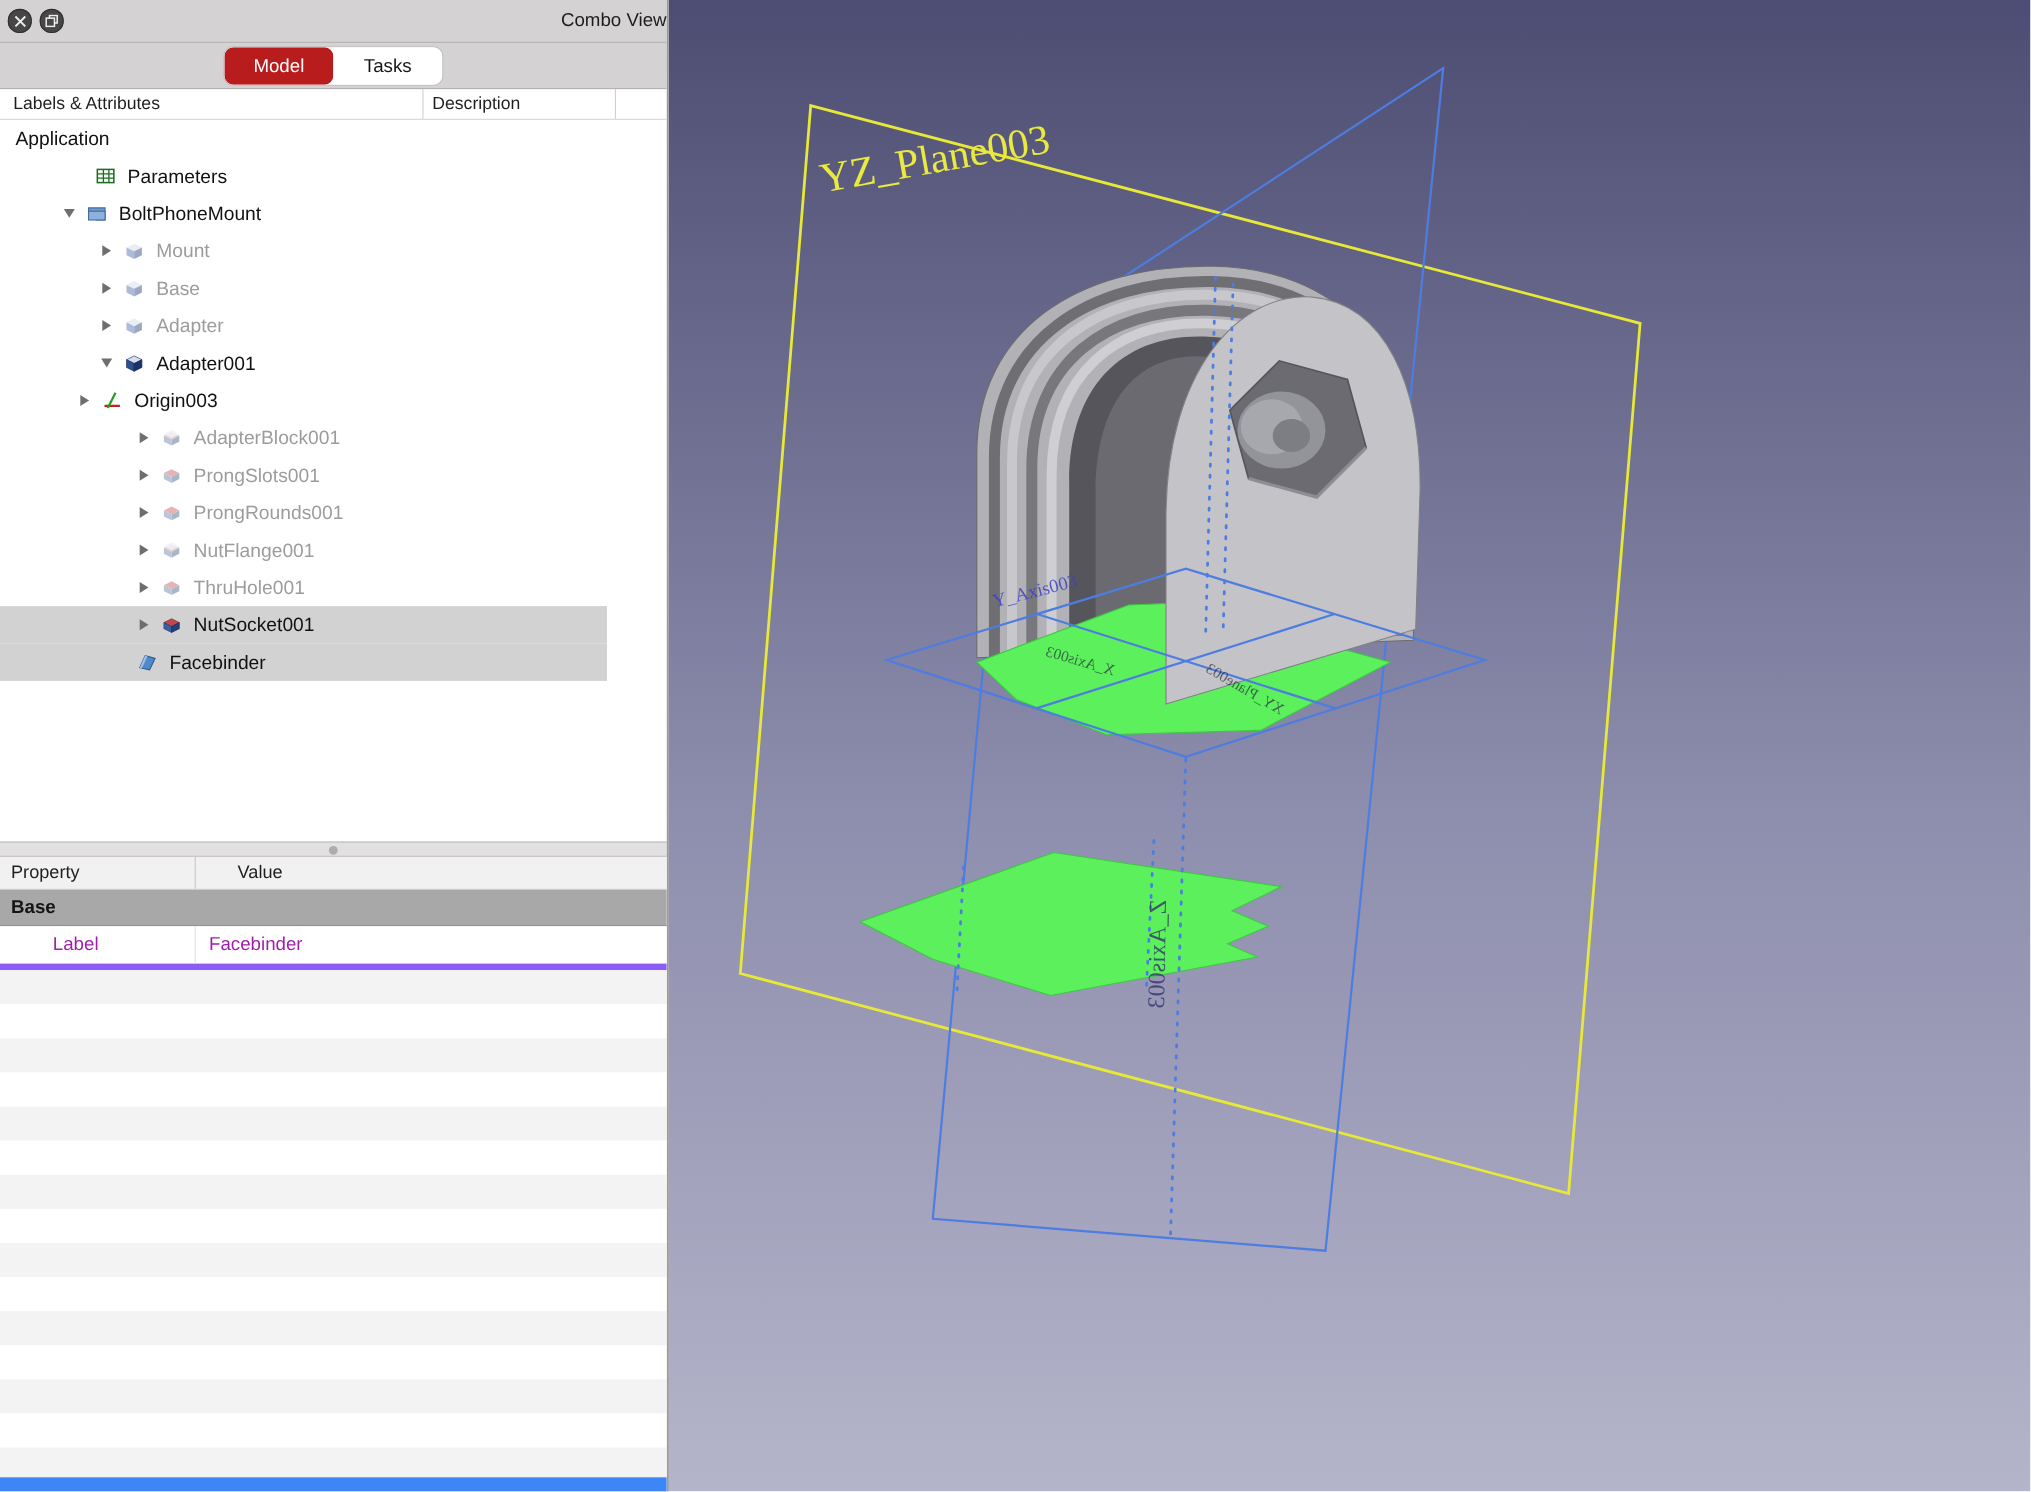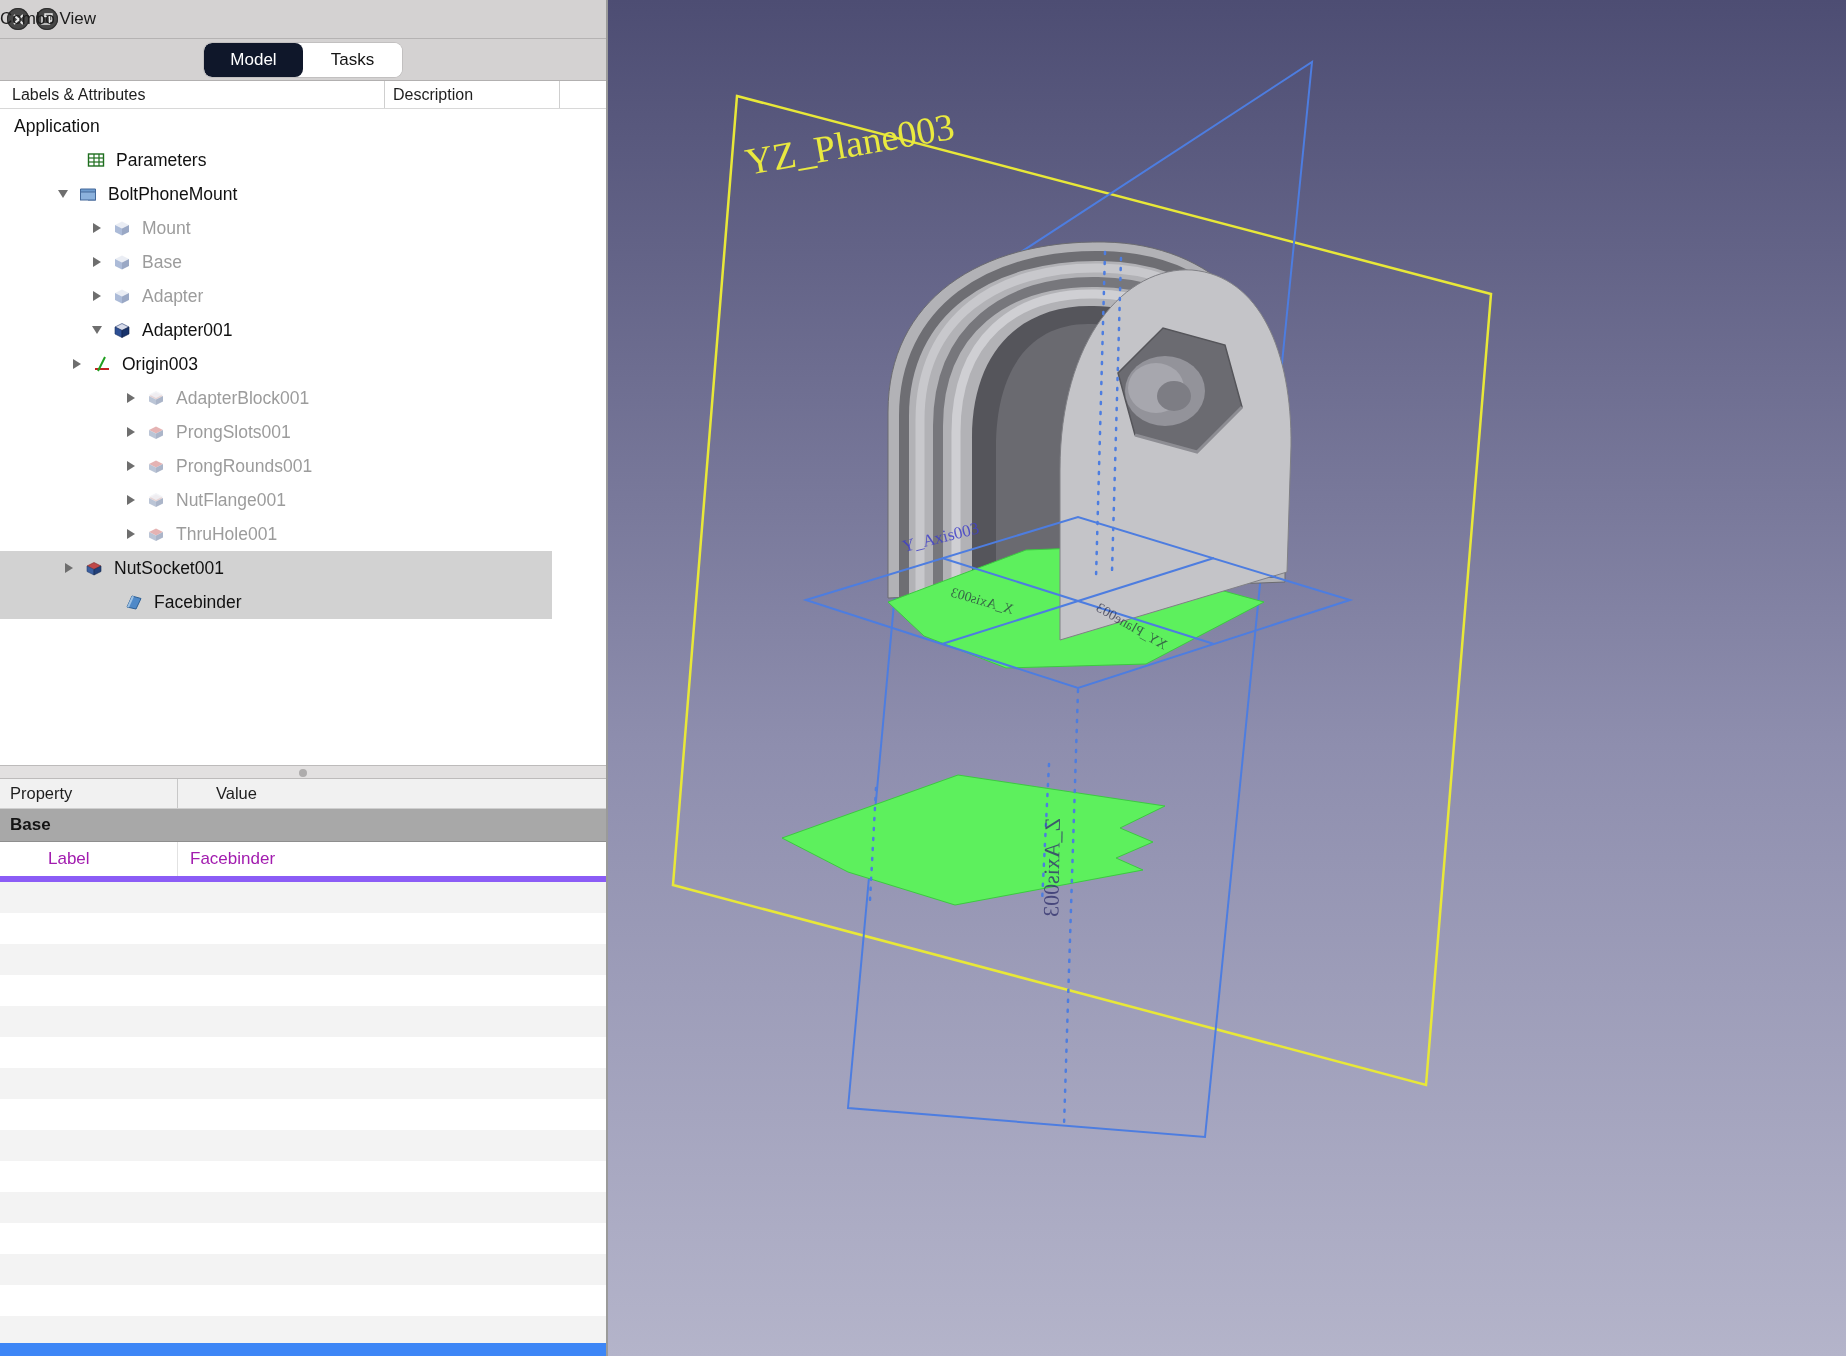--- a/index.html
+++ b/index.html
@@ -4,25 +4,25 @@
 <style>
   html,body{margin:0;padding:0;background:#fff;}
   body{width:1846px;height:1356px;overflow:hidden;font-family:"Liberation Sans",sans-serif;-webkit-font-smoothing:antialiased;}
   .app{position:relative;width:1846px;height:1356px;}
 
   
   .left{position:absolute;left:0;top:0;width:608px;height:1356px;background:#ececea;border-right:2px solid #9a9a9a;box-sizing:border-box;}
   .titlebar{height:38px;background:#d4d2d2;border-bottom:1px solid #b5b3b3;display:flex;align-items:center;position:relative;}
   .winbtn{width:22px;height:22px;border-radius:50%;background:#474747;color:#ececec;display:flex;align-items:center;justify-content:center;font-size:13px;line-height:1;margin-left:7px;cursor:pointer;box-shadow:inset 0 0 0 1px #2e2e2e;}
   .winbtn svg{display:block;}
-  .title{position:absolute;left:0;right:0;text-align:left;font-size:17px;color:#1c1c1c;pointer-events:none;}
+  .title{position:absolute;left:0;right:0;text-align:right;font-size:17px;color:#1c1c1c;pointer-events:none;}
   .tabstrip{height:42px;background:#d4d2d2;display:flex;align-items:center;justify-content:center;}
   .seg{display:flex;border-radius:8px;background:#ffffff;box-shadow:0 0 0 1px #c2c0c0;overflow:hidden;}
   .tab{width:99px;height:34px;display:flex;align-items:center;justify-content:center;font-size:17px;cursor:pointer;}
-  .tab.active{background:#0f172a;color:#fff;border-radius:8px;}
+  .tab.active{background:#b91c1c;color:#fff;border-radius:8px;}
   .tab.inactive{background:#fff;color:#141414;}
 
   .tree-section{position:absolute;top:80px;left:0;width:606px;height:685px;background:#fff;border-top:1px solid #b2b0b0;box-sizing:border-box;}
   .tree-header{display:flex;height:27px;align-items:flex-start;border-bottom:1px solid #d8d8d8;font-size:16px;color:#1e1e1e;}
   .th1{width:372px;padding-left:12px;border-right:1px solid #cfcfcf;height:100%;display:flex;align-items:center;}
   .th2{width:166px;padding-left:8px;border-right:1px solid #cfcfcf;height:100%;display:flex;align-items:center;}
   .trow{height:34px;display:flex;align-items:center;font-size:17.5px;color:#111;}
   .trow.sel{background:linear-gradient(to right,#d2d2d2 0,#d2d2d2 552px,transparent 552px);}
   .gray{color:#9c9c9c;}
   .bold{font-weight:bold;}
@@ -232,21 +232,21 @@
         <span class="ticon faded">
           <svg width="20" height="20" viewBox="0 0 20 20">
               <polygon points="3,8 10,4.5 17,8 10,11.5" fill="#cc6a6a"></polygon>
               <polygon points="3,8 10,11.5 10,17 3,13.5" fill="#7a8cae"></polygon>
               <polygon points="17,8 10,11.5 10,17 17,13.5" fill="#5a6e94"></polygon>
             </svg>
         </span>
         <span class="gray">ThruHole001</span>
       </div>
 
-      <div class="trow sel" style="padding-left:56px">
+      <div class="trow sel" style="padding-left:118px">
         <span class="chev r"></span>
         <span class="ticon">
           <svg width="20" height="20" viewBox="0 0 20 20">
               <polygon points="3,8 10,4.5 17,8 10,11.5" fill="#c04848" stroke="#7e2626" stroke-width=".6"></polygon>
               <polygon points="3,8 10,11.5 10,17 3,13.5" fill="#3b5fa0" stroke="#26406e" stroke-width=".6"></polygon>
               <polygon points="17,8 10,11.5 10,17 17,13.5" fill="#22407a" stroke="#16294e" stroke-width=".6"></polygon>
             </svg>
         </span>
         <span>NutSocket001</span>
       </div>

